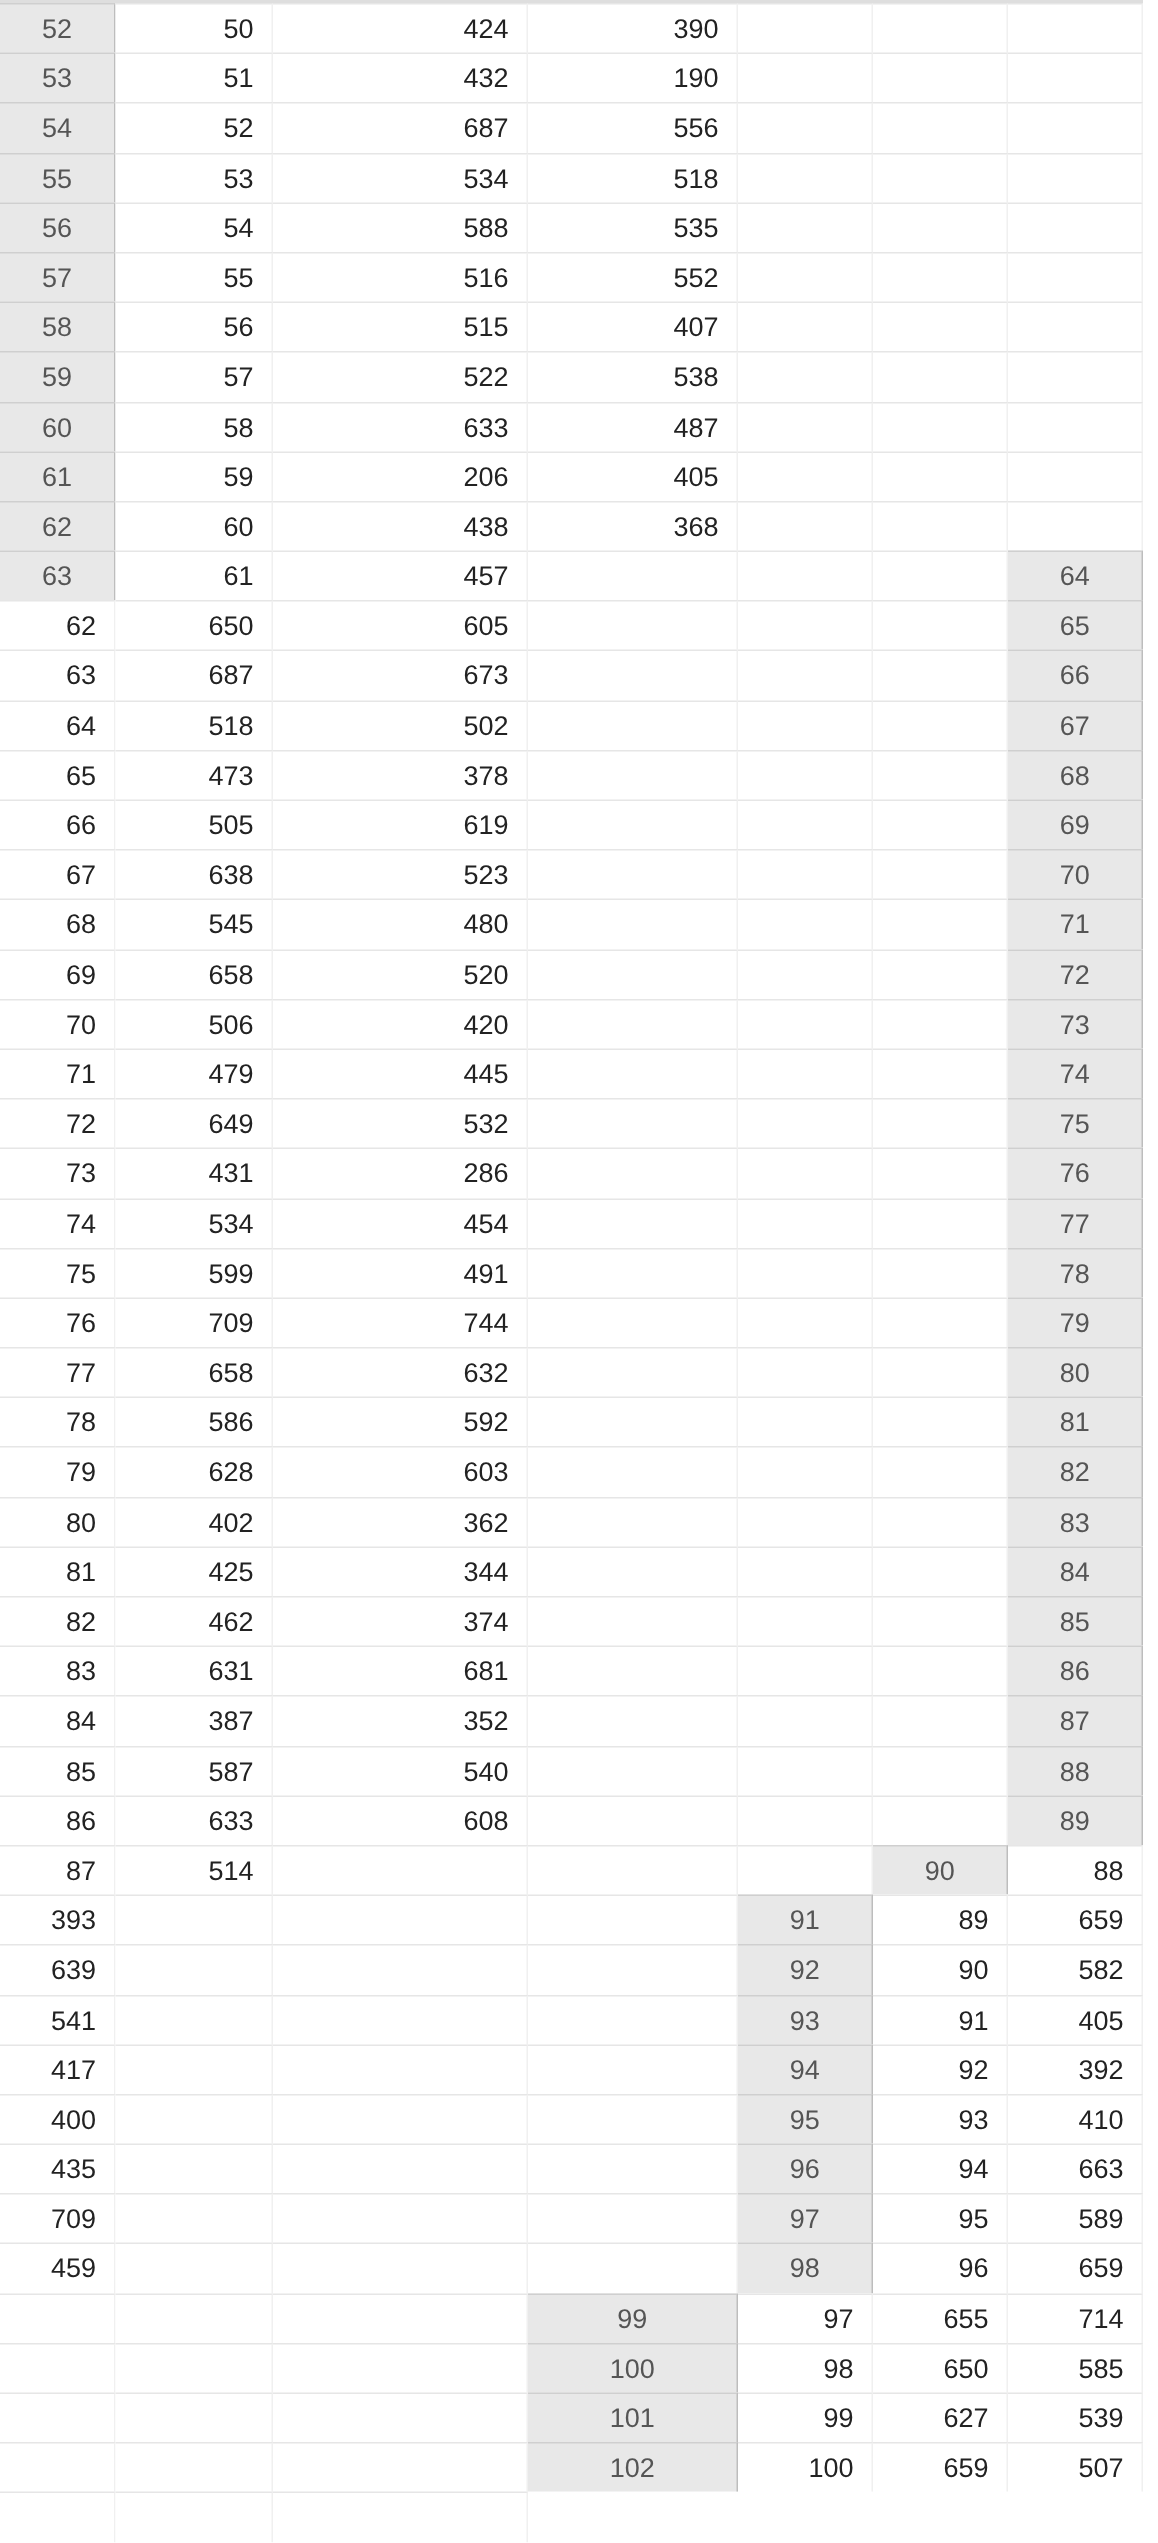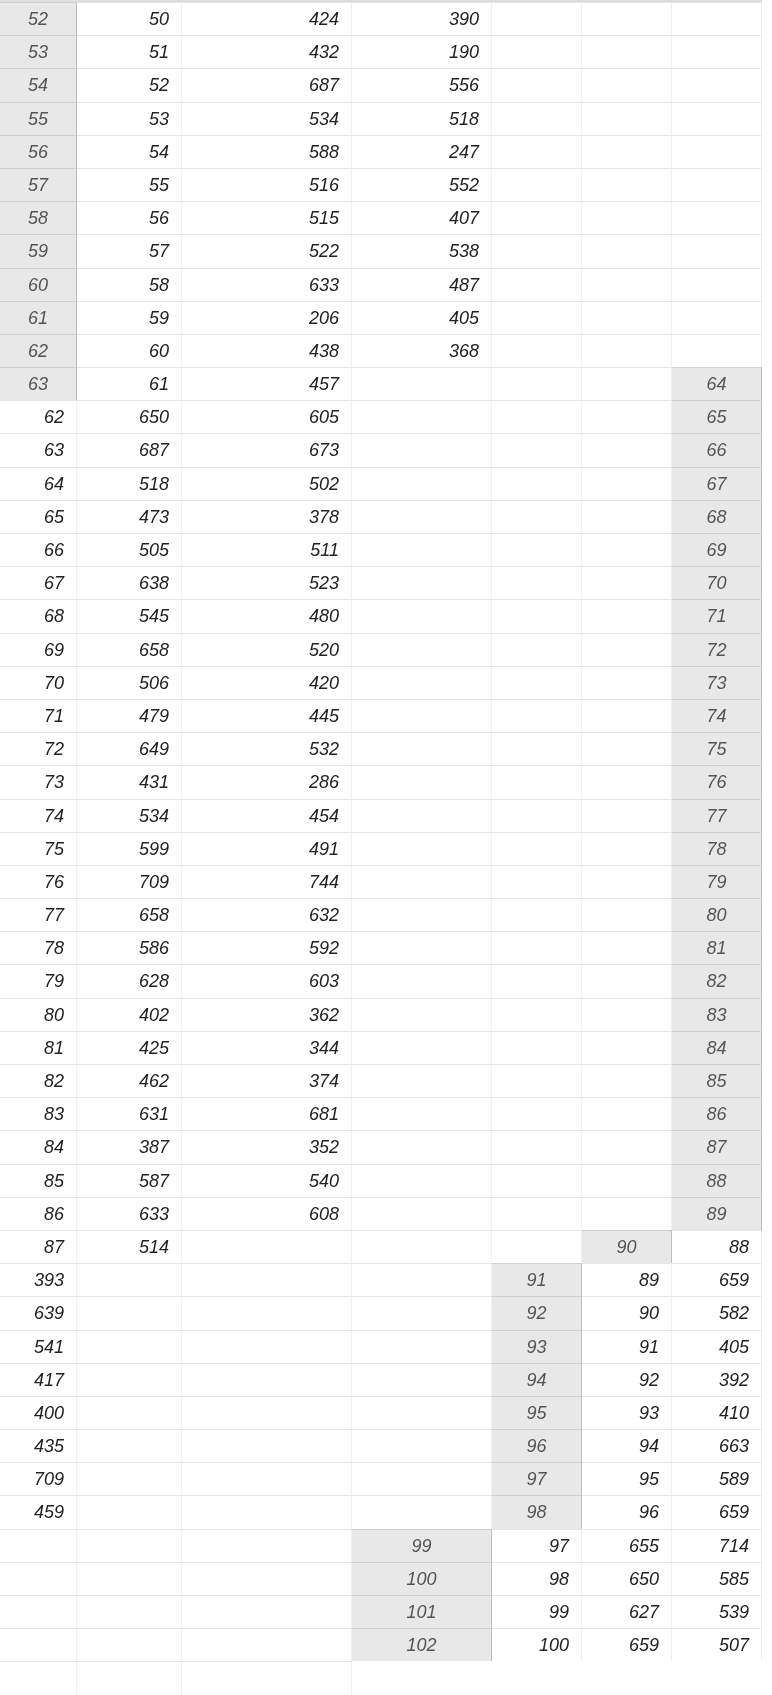--- a/index.html
+++ b/index.html
@@ -10,21 +10,20 @@
     overflow: hidden;
     font-family: "Segoe UI", Arial, sans-serif;
     font-size: 18px;
     color: #333;
     background: #ffffff;
   }
   .sheet {
     display: grid;
     grid-template-columns: 77px 105px 170px 140px 90px 90px 90px;
     position: relative;
-    font-style: italic;
   }
   .rowhdr {
     box-sizing: border-box;
     height: 33.2px;
     line-height: 33.2px;
     text-align: center;
     background: #e8e8e8;
     border-right: 1px solid #bdbdbd;
     border-top: 1px solid #cfcfcf;
     color: #555;
@@ -81,21 +80,21 @@
     <div class="rowhdr">55</div>
     <div class="cell">53</div>
     <div class="cell">534</div>
     <div class="cell">518</div>
     <div class="cell blank"></div>
     <div class="cell blank"></div>
     <div class="cell blank"></div>
     <div class="rowhdr">56</div>
     <div class="cell">54</div>
     <div class="cell">588</div>
-    <div class="cell">247</div>
+    <div class="cell">535</div>
     <div class="cell blank"></div>
     <div class="cell blank"></div>
     <div class="cell blank"></div>
     <div class="rowhdr">57</div>
     <div class="cell">55</div>
     <div class="cell">516</div>
     <div class="cell">552</div>
     <div class="cell blank"></div>
     <div class="cell blank"></div>
     <div class="cell blank"></div>
@@ -164,21 +163,21 @@
     <div class="rowhdr">67</div>
     <div class="cell">65</div>
     <div class="cell">473</div>
     <div class="cell">378</div>
     <div class="cell blank"></div>
     <div class="cell blank"></div>
     <div class="cell blank"></div>
     <div class="rowhdr">68</div>
     <div class="cell">66</div>
     <div class="cell">505</div>
-    <div class="cell">511</div>
+    <div class="cell">619</div>
     <div class="cell blank"></div>
     <div class="cell blank"></div>
     <div class="cell blank"></div>
     <div class="rowhdr">69</div>
     <div class="cell">67</div>
     <div class="cell">638</div>
     <div class="cell">523</div>
     <div class="cell blank"></div>
     <div class="cell blank"></div>
     <div class="cell blank"></div>

